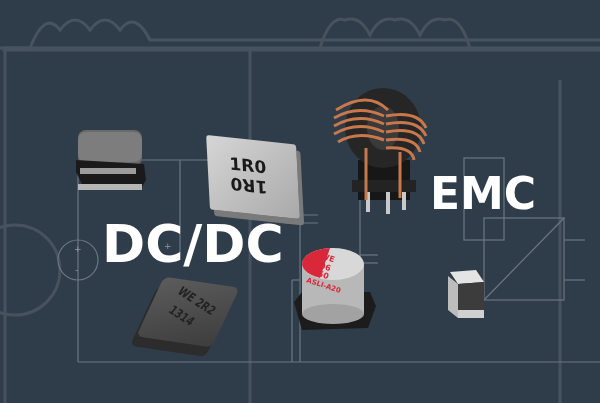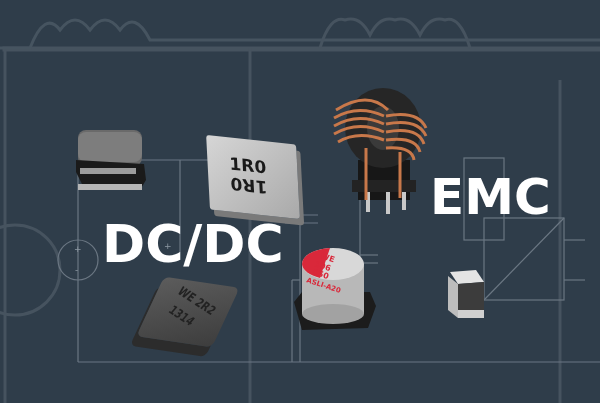--- a/index.html
+++ b/index.html
@@ -1,21 +1,21 @@
 <!DOCTYPE html>
 <html><head>
 <meta charset="utf-8">
 <style>
   html,body{margin:0;padding:0;}
   body{width:600px;height:403px;overflow:hidden;background:#2f3d4a;}
   .stage{position:relative;width:600px;height:403px;background:#2f3d4a;overflow:hidden;}
   .stage svg.schematic{position:absolute;left:0;top:0;}
   .label{position:absolute;font-family:"DejaVu Sans",sans-serif;font-weight:bold;color:#ffffff;letter-spacing:0px;line-height:1;}
   .lbl-dcdc{left:102px;top:218px;font-size:52px;}
-  .lbl-emc{left:430px;top:172px;font-size:50px;}
+  .lbl-emc{left:430px;top:172px;font-size:44px;}
   .lbl-filter{left:352px;top:316px;font-size:50px;}
   .comp{position:absolute;}
   .marking{font-family:"DejaVu Sans",sans-serif;font-weight:bold;position:absolute;}
 </style>
 </head>
 <body>
 
 <div class="stage">
 
   <svg class="schematic" width="600" height="403" viewBox="0 0 600 403">

